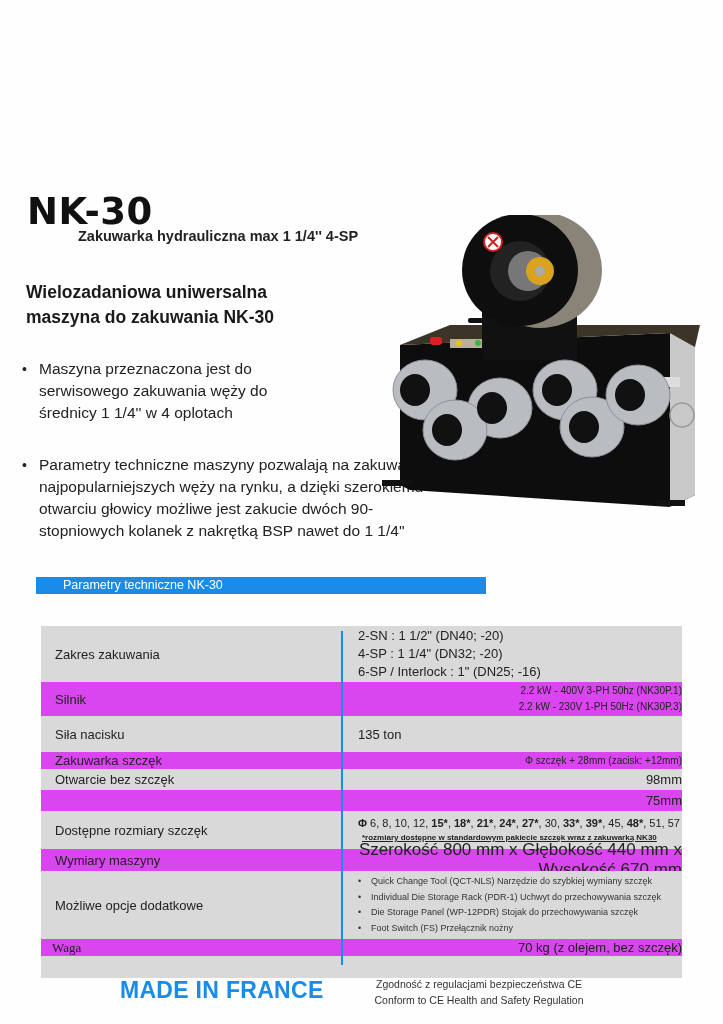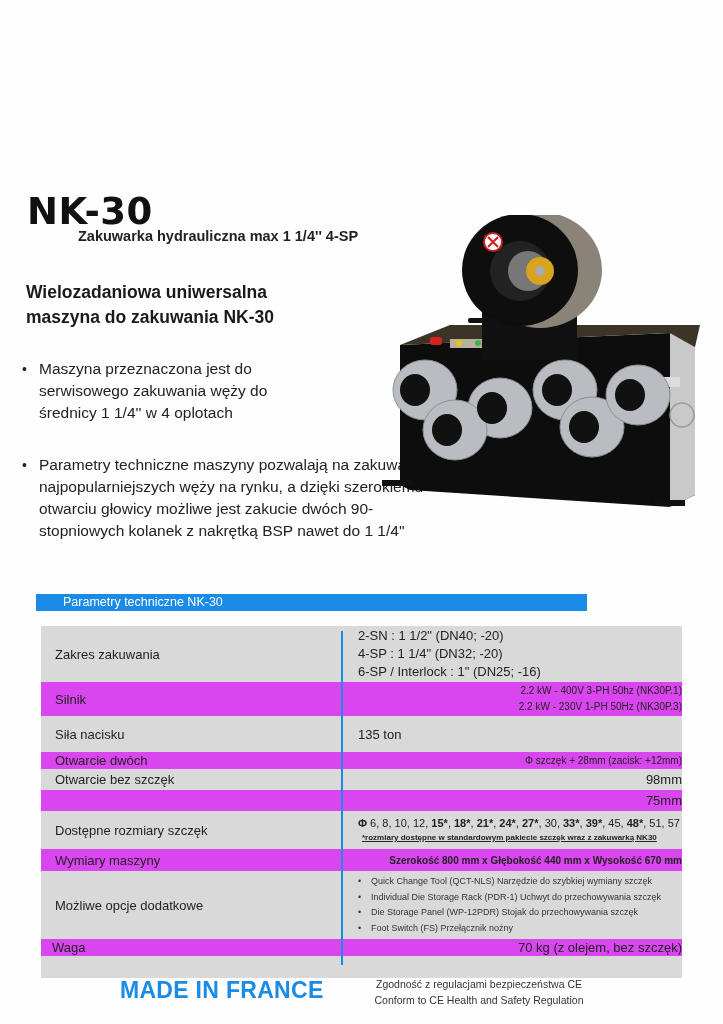--- a/index.html
+++ b/index.html
@@ -12,33 +12,33 @@
 
   .bullets { position: absolute; left: 22px; top: 358px; width: 440px; list-style: none; }
   .bullets li { position: relative; padding-left: 17px; font-size: 15.5px; line-height: 22px; color: #222; }
   .bullets li::before { content: "\2022"; position: absolute; left: 0; top: 0; font-size: 14px; }
   .bullets li.b1 { width: 270px; }
   .bullets li.b2 { margin-top: 30px; width: 430px; }
 
   
   .machine { position: absolute; left: 370px; top: 215px; width: 340px; height: 300px; }
 
-  .section-bar { position: absolute; left: 36px; top: 594px; width: 551px; height: 17px; background: #1a8be6; color: #fff; font-size: 12.5px; line-height: 17px; padding-left: 27px; }
+  .section-bar { position: absolute; left: 36px; top: 577px; width: 450px; height: 17px; background: #1a8be6; color: #fff; font-size: 12.5px; line-height: 17px; padding-left: 27px; }
 
   .spec-table { position: absolute; left: 41px; top: 626px; width: 641px; }
   .row { position: relative; display: flex; width: 641px; }
   .row.g { background: #d9d9d9; }
   .row.w { background: #d946ef; text-align: right; }
   .cell-l { width: 302px; display: flex; align-items: center; padding-left: 14px; font-size: 13px; color: #222; }
   .cell-r { flex: 1; padding-left: 15px; display: flex; flex-direction: column; justify-content: center; font-size: 13px; color: #222; }
   .divider { position: absolute; left: 341px; top: 631px; width: 2px; height: 334px; background: #1a8be6; }
 
   .small { font-size: 10px; line-height: 16px; }
   .tiny { font-size: 8px; font-weight: bold; line-height: 14px; padding-left: 4px; text-decoration: underline; }
-  .bold-r { font-weight: bold; font-size: 10px; }
+  .bold-r { font-weight: normal; font-size: 17px; }
   .opts { list-style: none; }
   .opts li { font-size: 9px; line-height: 15.5px; position: relative; padding-left: 13px; color: #333; }
   .opts li::before { content: "\2022"; position: absolute; left: 0; }
 
   .made { position: absolute; left: 120px; top: 977px; font-size: 23px; font-weight: bold; color: #1a8be6; letter-spacing: 0.3px; }
   .ce { position: absolute; left: 372px; top: 977px; font-size: 10.5px; line-height: 15.5px; color: #333; text-align: center; width: 214px; }
 </style>
 </head>
 <body>
 
@@ -118,21 +118,21 @@
     <div class="cell-r">
       <div class="small">2.2 kW - 400V 3-PH 50hz (NK30P.1)</div>
       <div class="small">2.2 kW - 230V 1-PH 50Hz (NK30P.3)</div>
     </div>
   </div>
   <div class="row g" style="height:36px;">
     <div class="cell-l">Siła nacisku</div>
     <div class="cell-r">135 ton</div>
   </div>
   <div class="row w" style="height:17px;">
-    <div class="cell-l">Otwarcie dwóch</div>
+    <div class="cell-l">Zakuwarka szczęk</div>
     <div class="cell-r small">Φ szczęk + 28mm   (zacisk: +12mm)</div>
   </div>
   <div class="row g" style="height:21px;text-align:right;">
     <div class="cell-l">Otwarcie bez szczęk</div>
     <div class="cell-r">98mm</div>
   </div>
   <div class="row w" style="height:21px;">
     <div class="cell-r">75mm</div>
   </div>
   <div class="row g" style="height:38px;">
@@ -151,21 +151,21 @@
     <div class="cell-r">
       <ul class="opts">
         <li>Quick Change Tool (QCT-NLS) Narzędzie do szybkiej wymiany szczęk</li>
         <li>Individual Die Storage Rack (PDR-1) Uchwyt do przechowywania szczęk</li>
         <li>Die Storage Panel (WP-12PDR) Stojak do przechowywania szczęk</li>
         <li>Foot Switch (FS) Przełącznik nożny</li>
       </ul>
     </div>
   </div>
   <div class="row w" style="height:17px;">
-    <div class="cell-l" style="padding-left:11px;">Waga</div>
+    <div class="cell-l" style="padding-left:11px;font-family:Liberation Serif, serif;">Waga</div>
     <div class="cell-r">70 kg   (z olejem, bez szczęk)</div>
   </div>
   <div class="row g" style="height:22px;"></div>
 </div>
 <div class="divider"></div>
 
 <div class="made">MADE IN FRANCE</div>
 <div class="ce">
   <div>Zgodność z regulacjami bezpieczeństwa CE</div>
   <div>Conform to CE Health and Safety Regulation</div>

